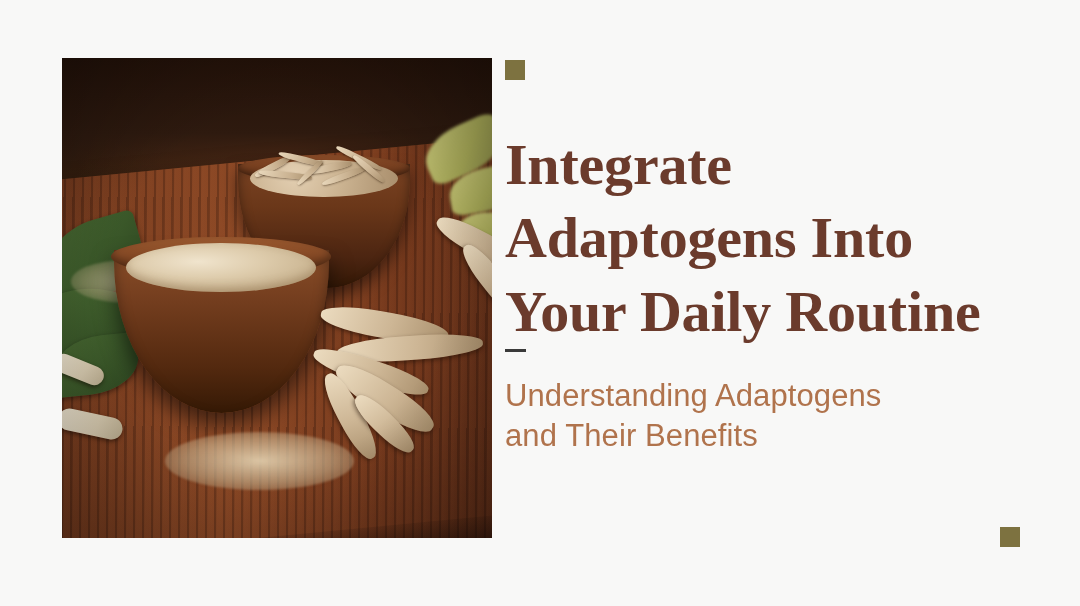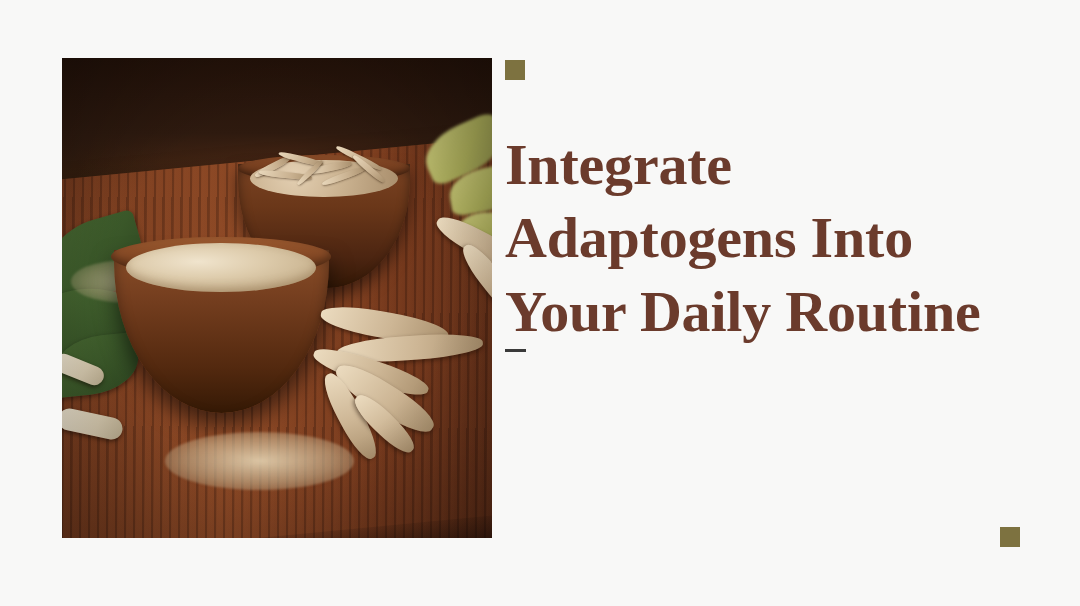--- a/index.html
+++ b/index.html
@@ -319,14 +319,16 @@
   </div>
 
   <div class="text-block">
     <h1 class="headline">Integrate
 Adaptogens Into
 Your Daily Routine</h1>
   </div>
 
   <div class="divider-dash"></div>
 
+  <p class="subhead">Understanding Adaptogens
+and Their Benefits</p>
 
 </div>
 
 </body></html>

